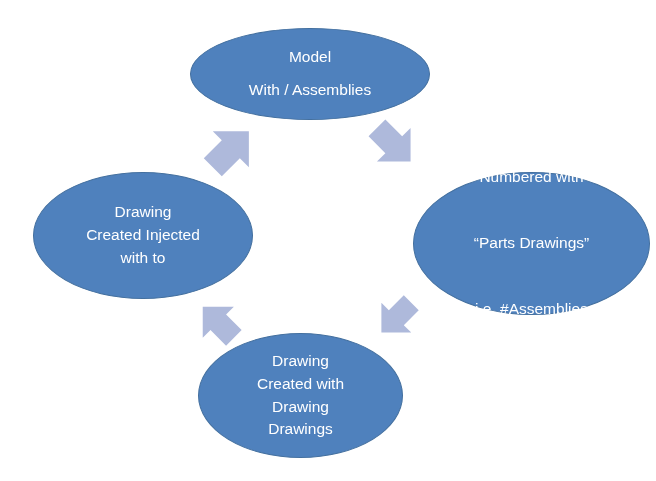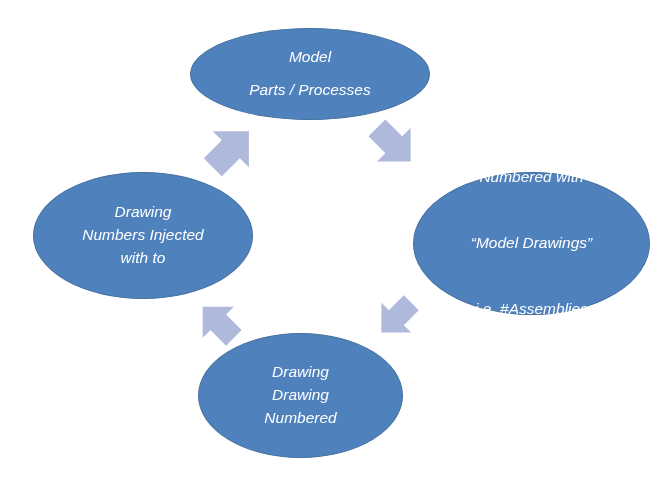--- a/index.html
+++ b/index.html
@@ -13,21 +13,20 @@
   html, body {
     background: var(--background);
     font-family: "Liberation Sans", sans-serif;
   }
   .canvas {
     position: relative;
     width: 656px;
     height: 481px;
     background: var(--background);
     overflow: hidden;
-    font-style: italic;
   }
   .node {
     position: absolute;
     border-radius: 50%;
     background: var(--node-fill);
     border: 1.5px solid var(--node-border);
     color: var(--node-text);
     display: flex;
     flex-direction: column;
     align-items: center;
@@ -53,38 +52,39 @@
   .arrow-bottom-left  { left: 194px; top: 298px; width: 50px; height: 50px; }
   .arrow-top-left     { left: 201px; top: 121px; width: 58px; height: 58px; }
 </style>
 </head>
 <body>
 
 <div class="canvas">
 
   <div class="node node-top">
     <span class="line">Model</span>
-    <span class="line">Parts / Processes</span>
+    <span class="line">With / Assemblies</span>
   </div>
 
   <div class="node node-right">
     <span class="line">Numbered with</span>
-    <span class="line">“Model Drawings”</span>
+    <span class="line">“Parts Drawings”</span>
     <span class="line">i.e. #Assemblies</span>
   </div>
 
   <div class="node node-bottom">
     <span class="line">Drawing</span>
+    <span class="line">Created with</span>
     <span class="line">Drawing</span>
-    <span class="line">Numbered</span>
+    <span class="line">Drawings</span>
   </div>
 
   <div class="node node-left">
     <span class="line">Drawing</span>
-    <span class="line">Numbers Injected</span>
+    <span class="line">Created Injected</span>
     <span class="line">with to</span>
   </div>
 
   <svg class="arrow arrow-top-right" viewBox="0 0 100 100" aria-hidden="true">
     <path transform="rotate(45 50 50)" d="M8,28 L52,28 L52,6 L96,50 L52,94 L52,72 L8,72 Z"></path>
   </svg>
 
   <svg class="arrow arrow-bottom-right" viewBox="0 0 100 100" aria-hidden="true">
     <path transform="rotate(135 50 50)" d="M8,28 L52,28 L52,6 L96,50 L52,94 L52,72 L8,72 Z"></path>
   </svg>

